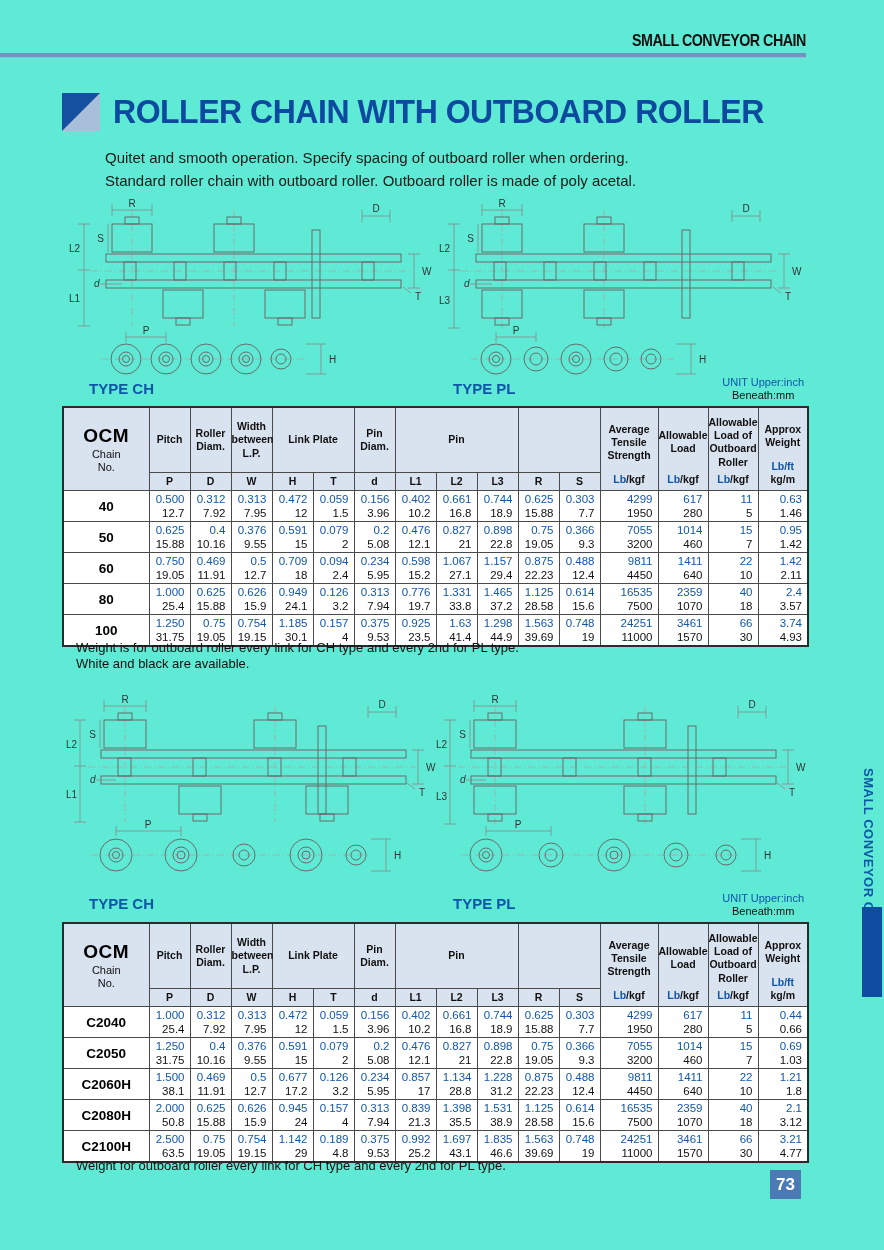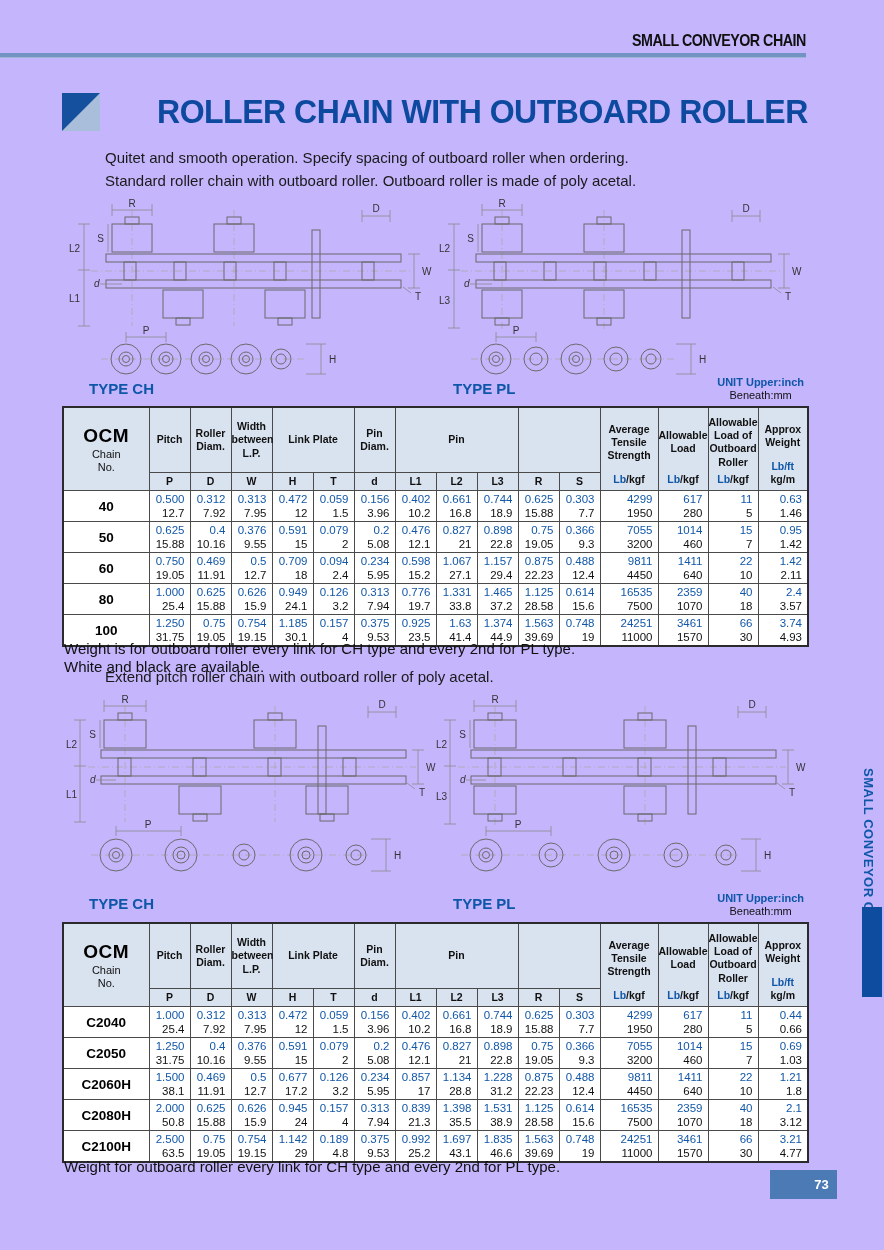--- a/index.html
+++ b/index.html
@@ -1,44 +1,44 @@
 <!DOCTYPE html>
 <html><head>
 <meta charset="utf-8">
 <style>
   html,body{margin:0;padding:0;background:#e8e8e8;}
-  .page{position:relative;width:884px;height:1250px;background:#c4b5fd;margin:0 auto;
+  .page{position:relative;width:884px;height:1250px;background:#5eead4;margin:0 auto;
         font-family:"Liberation Sans",sans-serif;color:#111;overflow:hidden;}
 
   
   .top-tag{position:absolute;top:31px;right:78px;font-size:17px;font-weight:bold;color:#101010;
            letter-spacing:-0.6px;transform:scaleX(.84);transform-origin:right center;white-space:nowrap;}
   .top-rule{position:absolute;top:53px;left:0;width:806px;height:4px;background:#7294c2;border-bottom:1px solid #9db4d2;}
 
   
-  .title-row{position:absolute;top:93px;left:62px;display:flex;align-items:center;gap:44px;}
+  .title-row{position:absolute;top:93px;left:62px;display:flex;align-items:center;}
   .title-icon{width:38px;height:38px;position:relative;background:#a9bedb;flex:0 0 38px;}
   .title-icon:before{content:"";position:absolute;left:0;top:0;width:0;height:0;
      border-left:38px solid #14509e;border-bottom:38px solid transparent;}
   .page-title{margin-left:13px;font-size:33px;font-weight:bold;color:#0d4a9f;letter-spacing:-0.5px;
      transform:scaleX(.97);transform-origin:left center;white-space:nowrap;}
 
   .intro{position:absolute;top:146px;left:105px;font-size:15px;line-height:1.55;color:#1a1a1a;}
   .section2-intro{position:absolute;top:668px;left:105px;font-size:15px;color:#1a1a1a;}
 
   
   .dwg{position:absolute;width:370px;height:190px;}
   .dwg line,.dwg rect,.dwg circle,.dwg path{stroke:#6b6b6b;stroke-width:1;fill:none;}
   .dwg .thin{stroke:#8a8a8a;stroke-width:.8;}
   .dwg .cl{stroke:#aaa;stroke-dasharray:7 3 1 3;stroke-width:.8;}
   .dwg text{font-size:10px;fill:#333;font-family:"Liberation Sans",sans-serif;stroke:none;}
   .type-label{position:absolute;font-size:15px;font-weight:bold;color:#0e56a8;}
 
   .unit-note{position:absolute;right:80px;text-align:right;font-size:11px;line-height:1.15;}
-  .unit-note .u1{color:#0e56a8;font-weight:bold;text-align:center;}
+  .unit-note .u1{color:#0e56a8;font-weight:normal;text-align:center;}
   .unit-note .u2{color:#111;text-align:center;}
 
   
   .spec-table{position:absolute;left:62px;border-collapse:collapse;table-layout:fixed;width:745px;
      border:2px solid #2b2b2b;}
   .spec-table th,.spec-table td{border:1px solid #4a4a4a;padding:0;}
   .spec-table thead th{background:#d9e2ef;font-size:10.5px;font-weight:bold;color:#101010;
      text-align:center;vertical-align:middle;line-height:1.25;}
   .tr-group th{height:64px;}
   .tr-sub th{height:17px;font-size:11.5px;}
@@ -48,28 +48,28 @@
   .lbft{color:#0e56a8;}
   .kgm{color:#111;}
   .logo{font-size:19px;font-weight:bold;letter-spacing:.5px;color:#000;}
   .chainlbl{font-size:11px;font-weight:normal;line-height:1.2;}
   .spec-table tbody td{height:30px;background:#fff;vertical-align:middle;}
   td.chain{font-size:13.5px;font-weight:bold;text-align:center;color:#000;}
   .in,.mmv{font-size:11.5px;line-height:14px;text-align:right;padding-right:5px;white-space:nowrap;}
   .in{color:#1257a8;}
   .mmv{color:#111;}
 
-  .footnote{position:absolute;left:64px;font-size:15px;line-height:1.2;color:#101010;}
+  .footnote{position:absolute;left:76px;font-size:13px;line-height:1.2;color:#101010;}
 
   
   .vtag{position:absolute;top:768px;right:8px;height:140px;writing-mode:vertical-rl;
      font-size:13px;font-weight:bold;color:#0e56a8;letter-spacing:.5px;white-space:nowrap;}
   .side-block{position:absolute;top:907px;right:2px;width:20px;height:90px;background:#0d4c9e;}
   .page-badge{position:absolute;top:1170px;left:770px;width:31px;height:29px;background:#4c7ab4;
-     color:#fff;font-size:13px;font-weight:bold;display:flex;align-items:center;justify-content:center;padding-left:36px;}
+     color:#fff;font-size:17px;font-weight:bold;display:flex;align-items:center;justify-content:center;}
 </style>
 </head>
 <body>
 
 <div class="page">
 
   <div class="top-tag">SMALL CONVEYOR CHAIN</div>
   <div class="top-rule"></div>
 
   <div class="title-row">
@@ -585,21 +585,21 @@
           </td>
       <td>
             <div class="in">0.925</div>
             <div class="mmv">23.5</div>
           </td>
       <td>
             <div class="in">1.63</div>
             <div class="mmv">41.4</div>
           </td>
       <td>
-            <div class="in">1.374</div>
+            <div class="in">1.298</div>
             <div class="mmv">44.9</div>
           </td>
       <td>
             <div class="in">1.563</div>
             <div class="mmv">39.69</div>
           </td>
       <td>
             <div class="in">0.748</div>
             <div class="mmv">19</div>
           </td>
@@ -621,21 +621,20 @@
           </td>
     </tr>
       </tbody>
   </table>
 
   <div class="footnote" style="top:640px;">
     <div>Weight is for outboard roller every link for CH type and every 2nd for PL type.</div>
     <div>White and black are available.</div>
   </div>
 
-  <div class="section2-intro">Extend pitch roller chain with outboard roller of poly acetal.</div>
 
   <svg class="dwg" style="top:692px;left:66px;" viewBox="0 0 370 190">
     <line class="cl" x1="22" y1="75" x2="350" y2="75"></line>
     <line class="cl" x1="59" y1="14" x2="59" y2="130"></line>
     <line class="cl" x1="209" y1="14" x2="209" y2="130"></line>
     <rect x="35" y="58" width="305" height="8"></rect>
     <rect x="35" y="84" width="305" height="8"></rect>
     <rect x="52" y="66" width="13" height="18"></rect>
       <rect x="127" y="66" width="13" height="18"></rect>
     <rect x="202" y="66" width="13" height="18"></rect>

